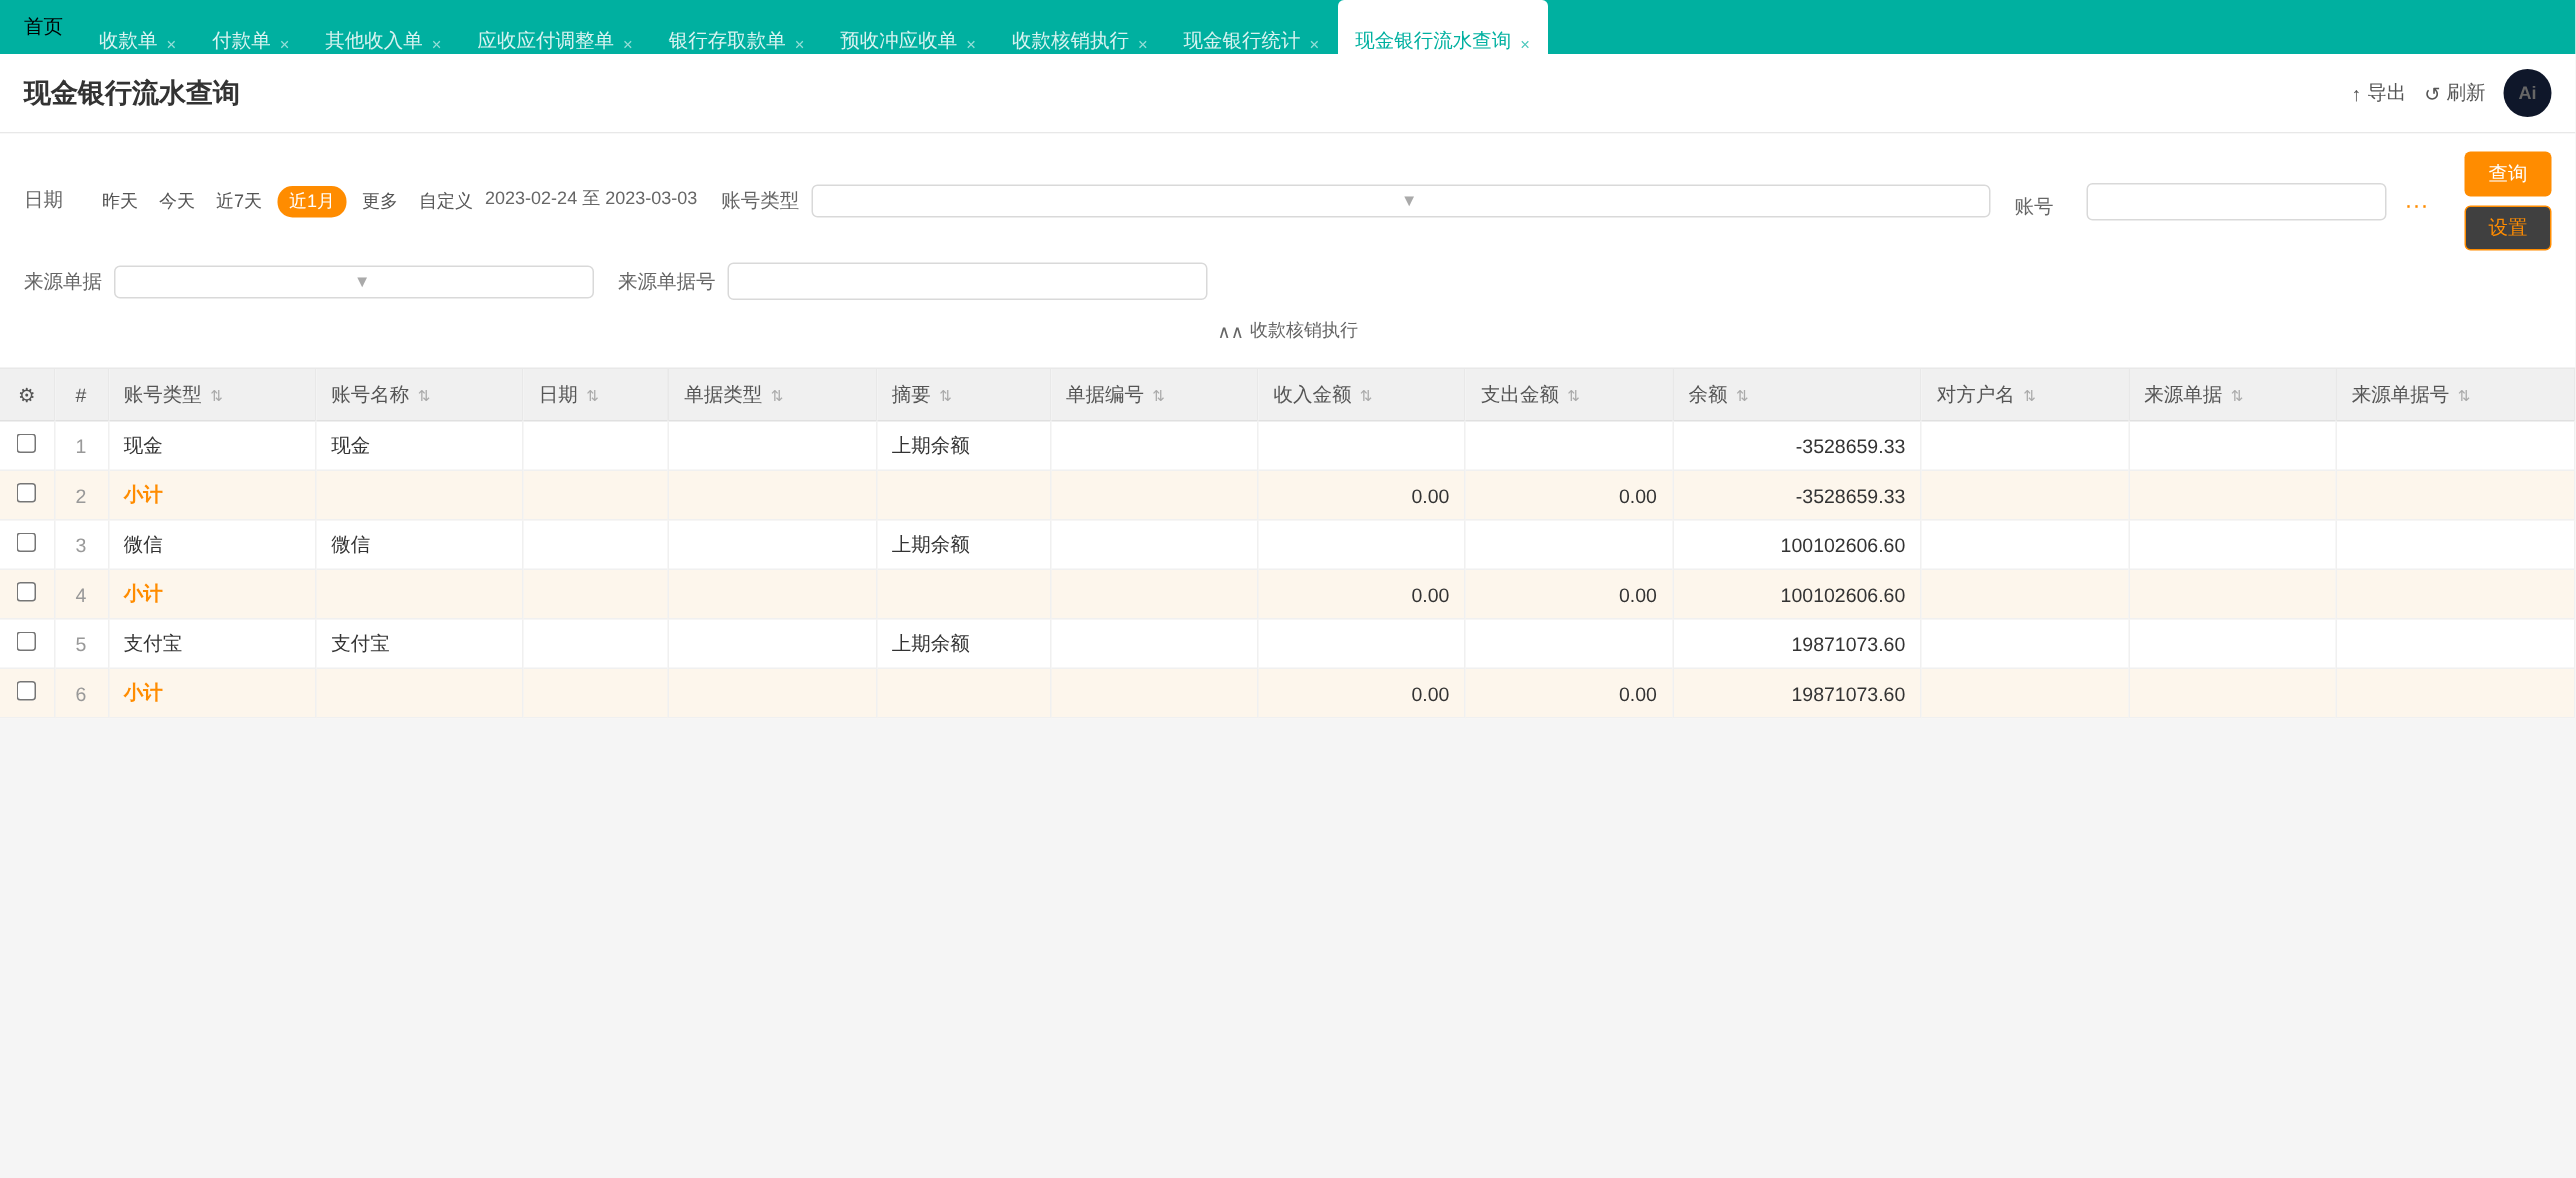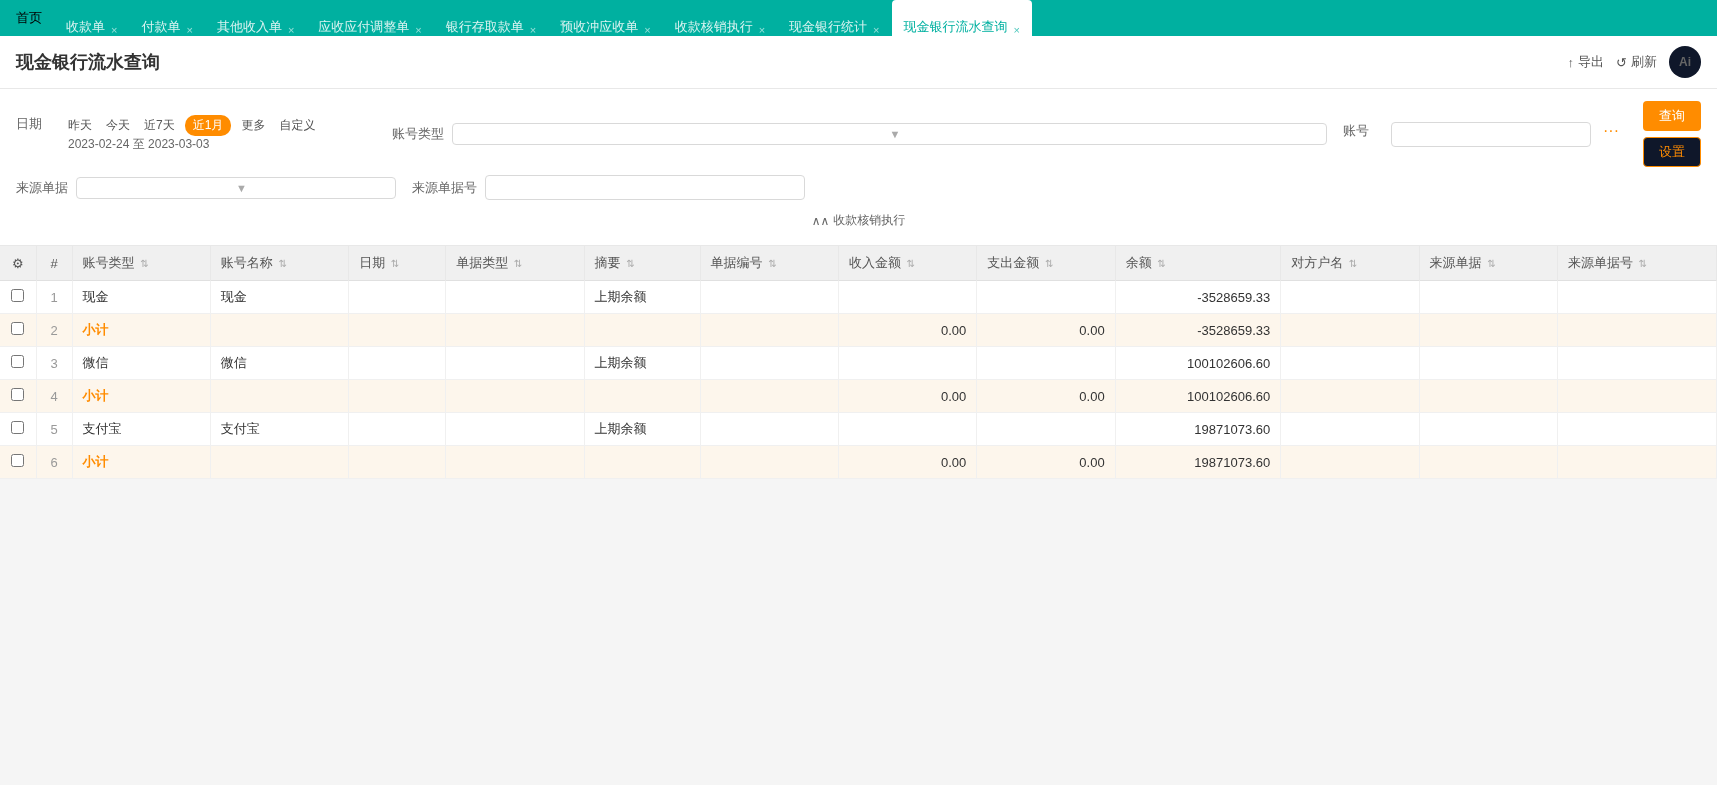--- a/index.html
+++ b/index.html
@@ -152,21 +152,21 @@
     .query-btn {
       background: #ff8c00;
       color: #fff;
       border: none;
       border-radius: 4px;
       padding: 6px 16px;
       font-size: 13px;
       cursor: pointer;
     }
     .settings-btn {
-      background: #0f172a;
+      background: #404040;
       color: #ff8c00;
       border: 1px solid #ff8c00;
       border-radius: 4px;
       padding: 5px 12px;
       font-size: 13px;
       cursor: pointer;
     }
     .action-col {
       display: flex;
       flex-direction: column;
@@ -275,42 +275,42 @@
     </button>
     <div style="width:32px;height:32px;background:#0f172a;border-radius:50%;display:flex;align-items:center;justify-content:center;font-size:12px;font-weight:bold;color:#666;">Ai</div>
   </div>
 </div>
 
 <div class="filter-area">
   <div class="filter-row">
 
     <div style="display:flex;align-items:flex-start;gap:8px;min-width:360px;">
       <span class="filter-label">日期</span>
-      <div style="display:flex;flex-direction:column;">
+      <div style="display:flex;flex-direction:row;">
         <div class="filter-date-options" id="date-opts-container">
             <span class="date-opt">昨天</span>
             <span class="date-opt">今天</span>
             <span class="date-opt">近7天</span>
             <span class="date-opt active">近1月</span>
             <span class="date-opt">更多</span>
             <span class="date-opt">自定义</span>
           </div>
         <span class="date-range">2023-02-24 至 2023-03-03</span>
       </div>
     </div>
 
     <div style="display:flex;align-items:center;gap:8px;flex:1;">
       <span class="filter-label">账号类型</span>
       <div class="filter-select" style="flex:1;">
         <span></span>
         <span class="arrow">▼</span>
       </div>
     </div>
 
-    <div style="display:flex;align-items:flex-start;gap:8px;">
+    <div style="display:flex;align-items:flex-end;gap:8px;">
       <span class="filter-label">账号</span>
       <input class="filter-input" style="min-width: 200px;">
       <span class="filter-dots">···</span>
     </div>
 
     <div class="action-col">
       <button class="query-btn">查询</button>
       <button class="settings-btn">设置</button>
     </div>
   </div>

